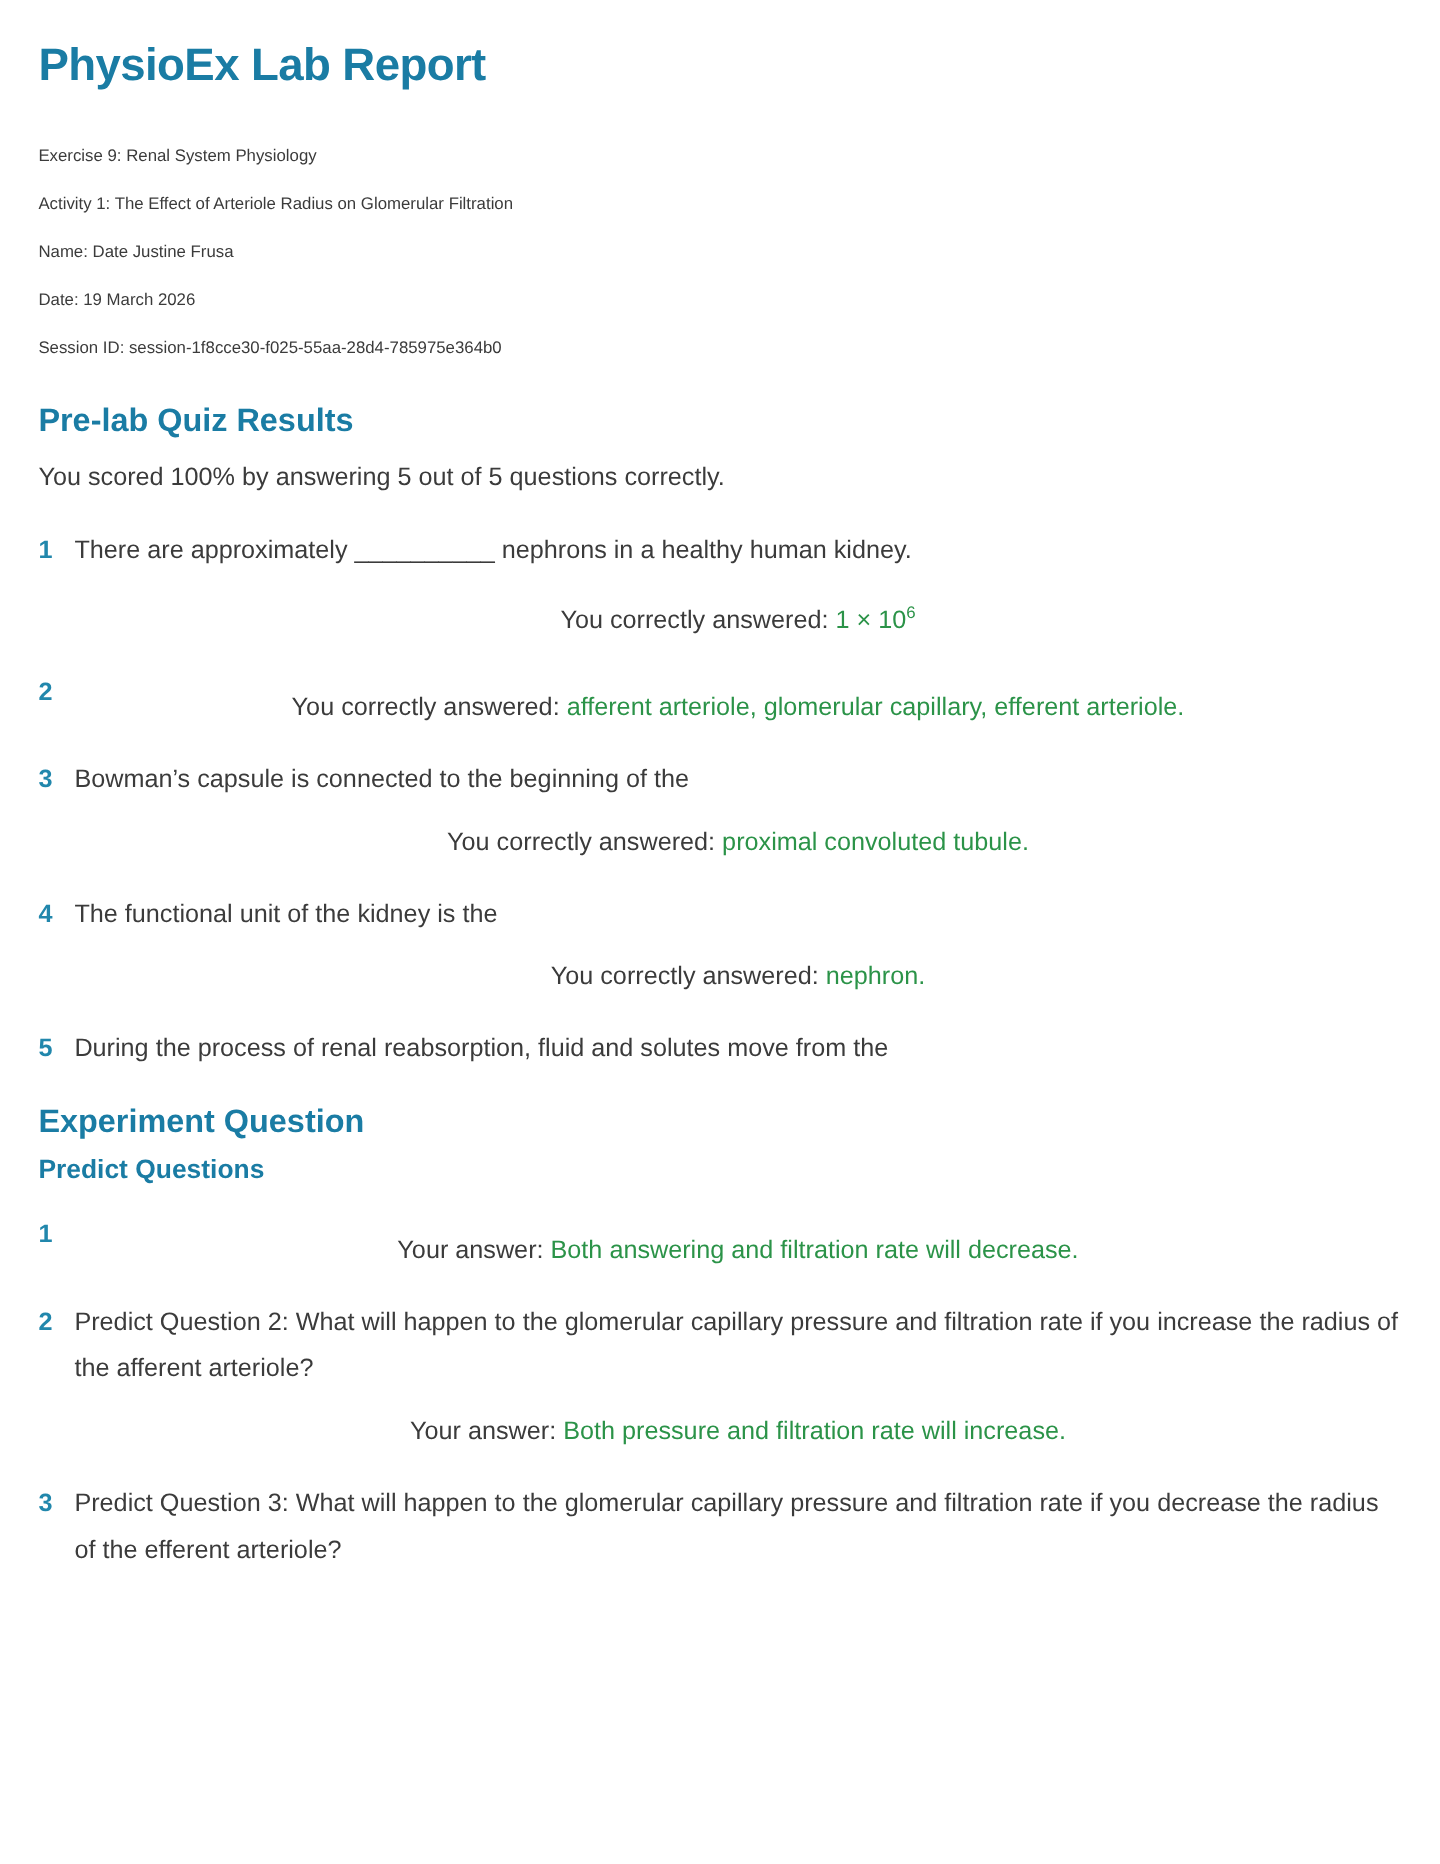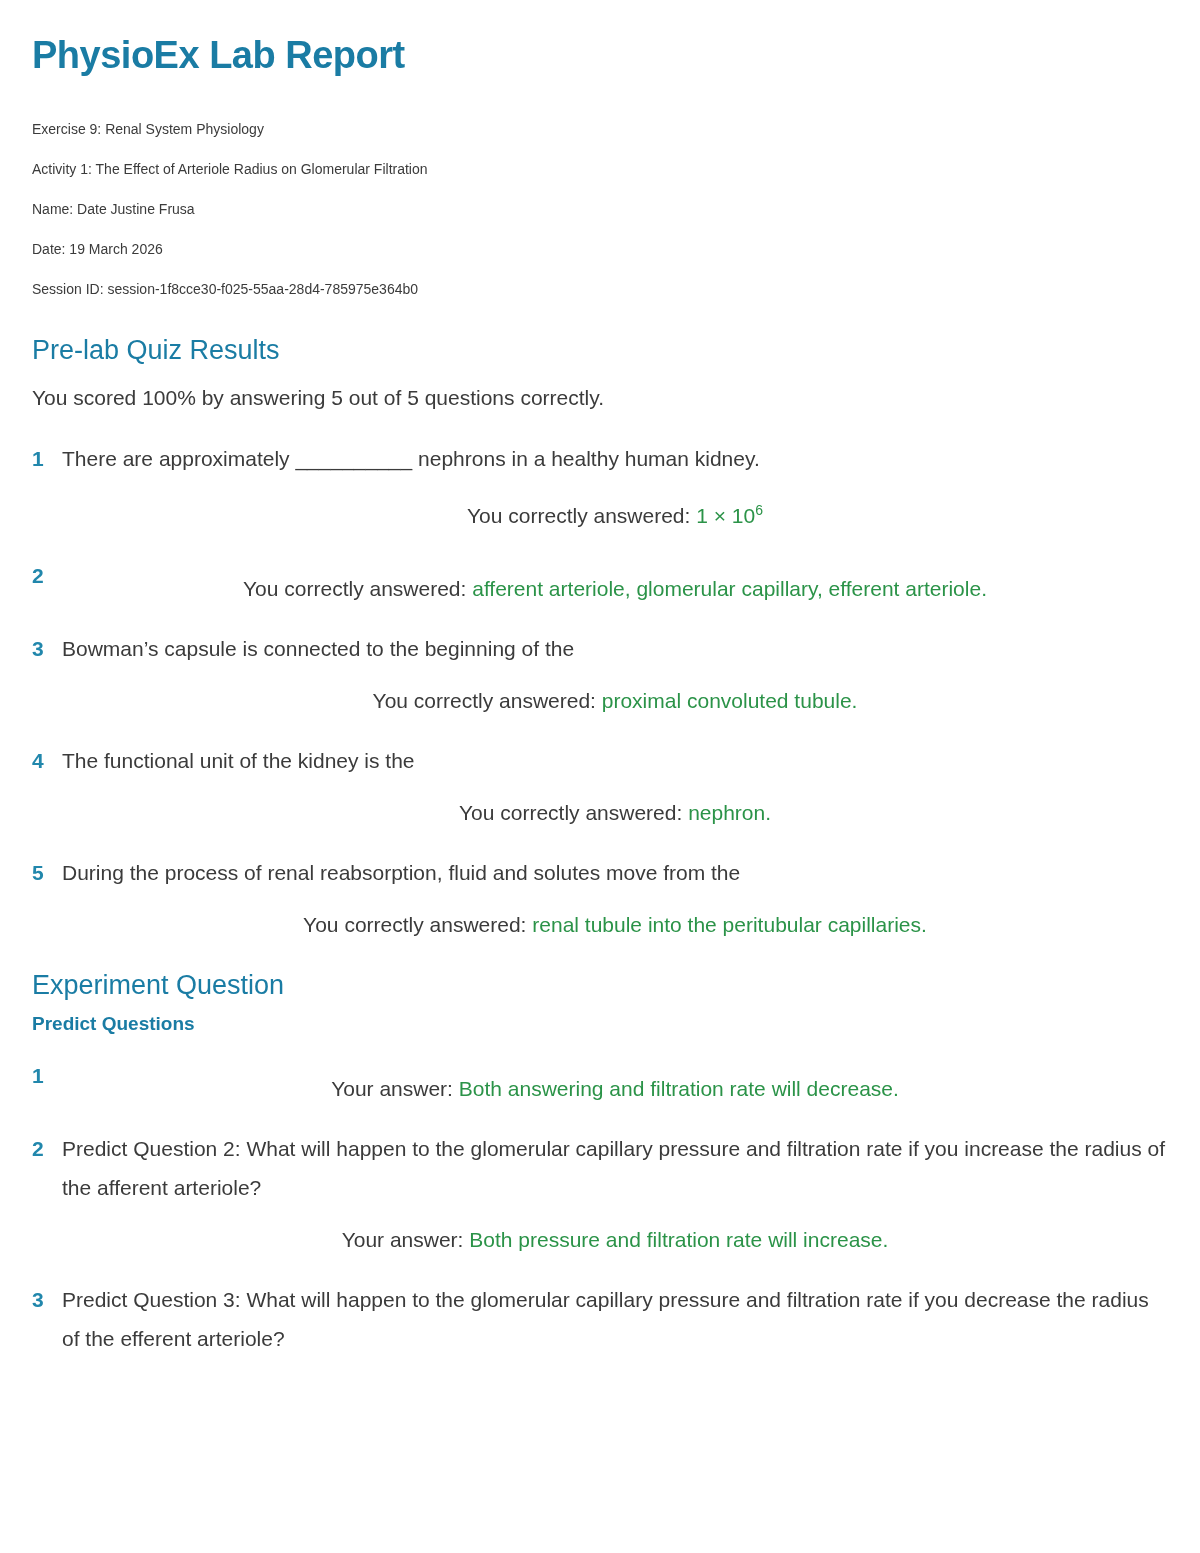--- a/index.html
+++ b/index.html
@@ -19,27 +19,27 @@
     letter-spacing: -0.5px;
     margin: 6px 0 32px 0;
   }
   .meta-line {
     font-size: 14px;
     line-height: 40px;
     color: #3b3b3b;
   }
   .section-heading {
     font-size: 27px;
-    font-weight: normal;
+    font-weight: bold;
     color: #1a7ca4;
     margin-top: 26px;
     margin-bottom: 12px;
   }
   .sub-heading {
-    font-size: 19px;
+    font-size: 22px;
     font-weight: bold;
     color: #1a7ca4;
     margin-top: 10px;
   }
   .score-line {
     font-size: 21px;
     line-height: 40px;
     margin-top: 10px;
   }
   .question {
@@ -105,21 +105,20 @@
   <div class="q-body">
     <p class="q-text">The functional unit of the kidney is the</p>
     <p class="q-answer"><span>You correctly answered: </span><span class="ans">nephron.</span></p>
   </div>
 </div>
 
 <div class="question">
   <div class="q-num">5</div>
   <div class="q-body">
     <p class="q-text">During the process of renal reabsorption, fluid and solutes move from the</p>
-    <p class="q-answer"><span>You correctly answered: </span><span class="ans">renal tubule into the peritubular capillaries.</span></p>
   </div>
 </div>
 
 <h2 class="section-heading">Experiment Question</h2>
 
 <h3 class="sub-heading">Predict Questions</h3>
 
 <div class="question">
   <div class="q-num">1</div>
   <div class="q-body">

